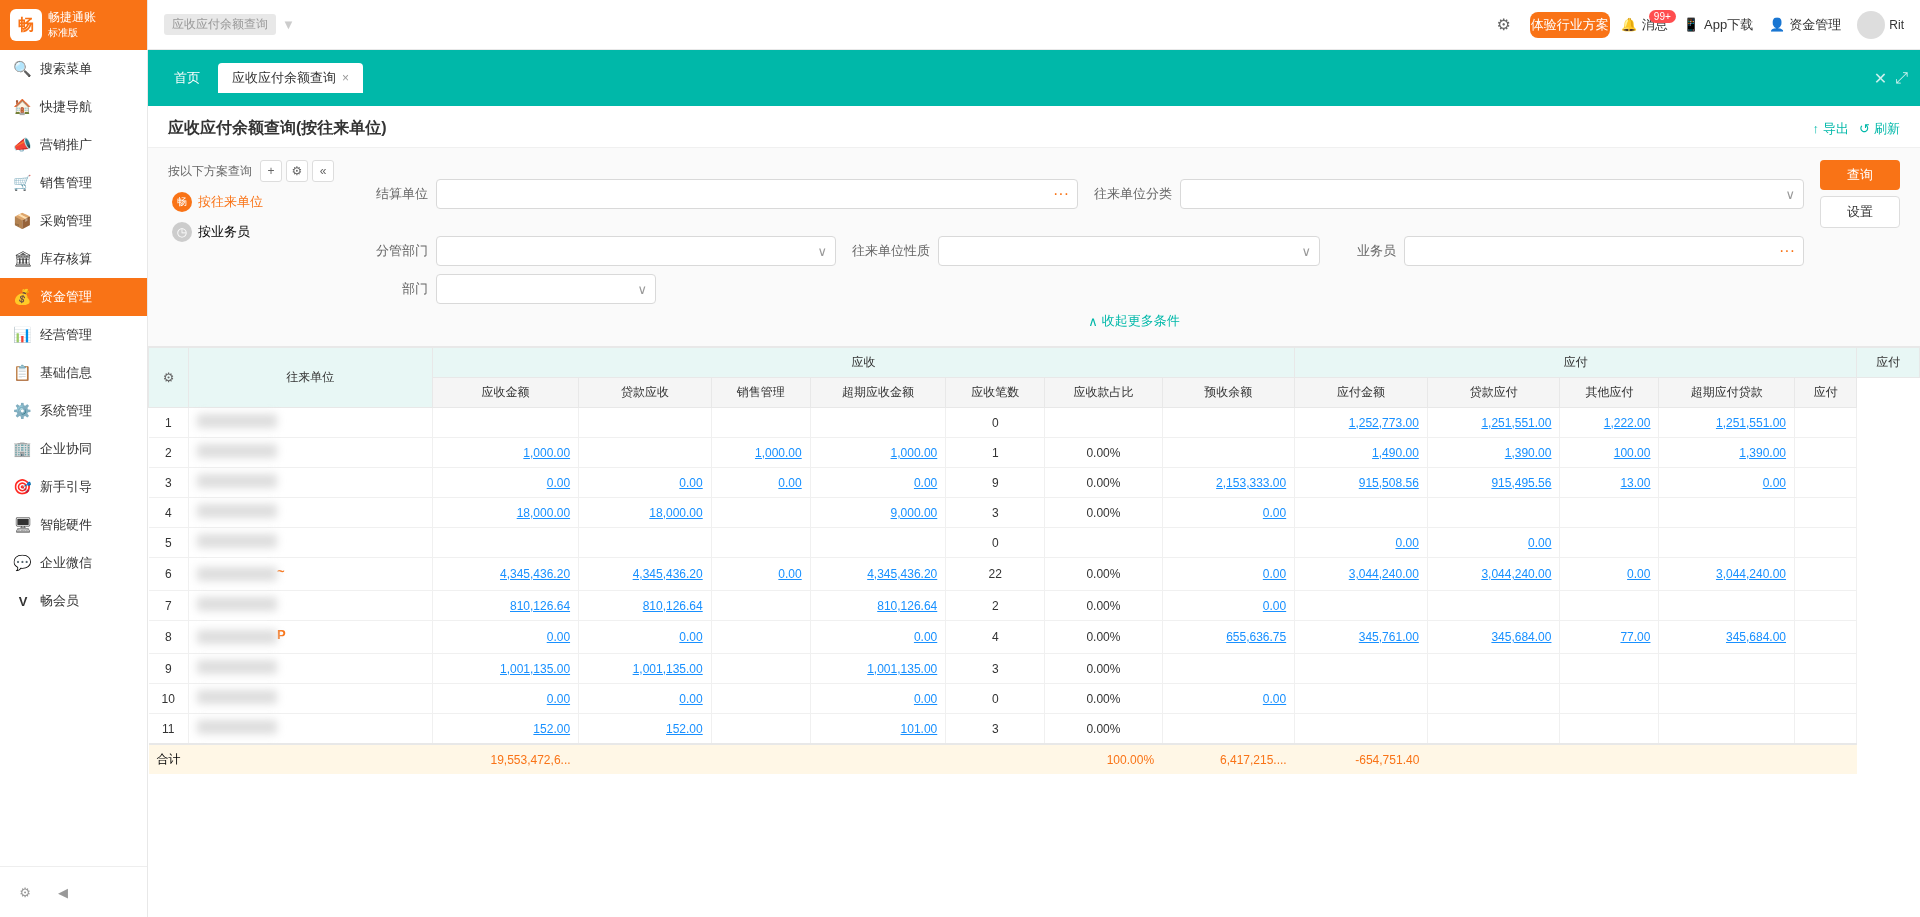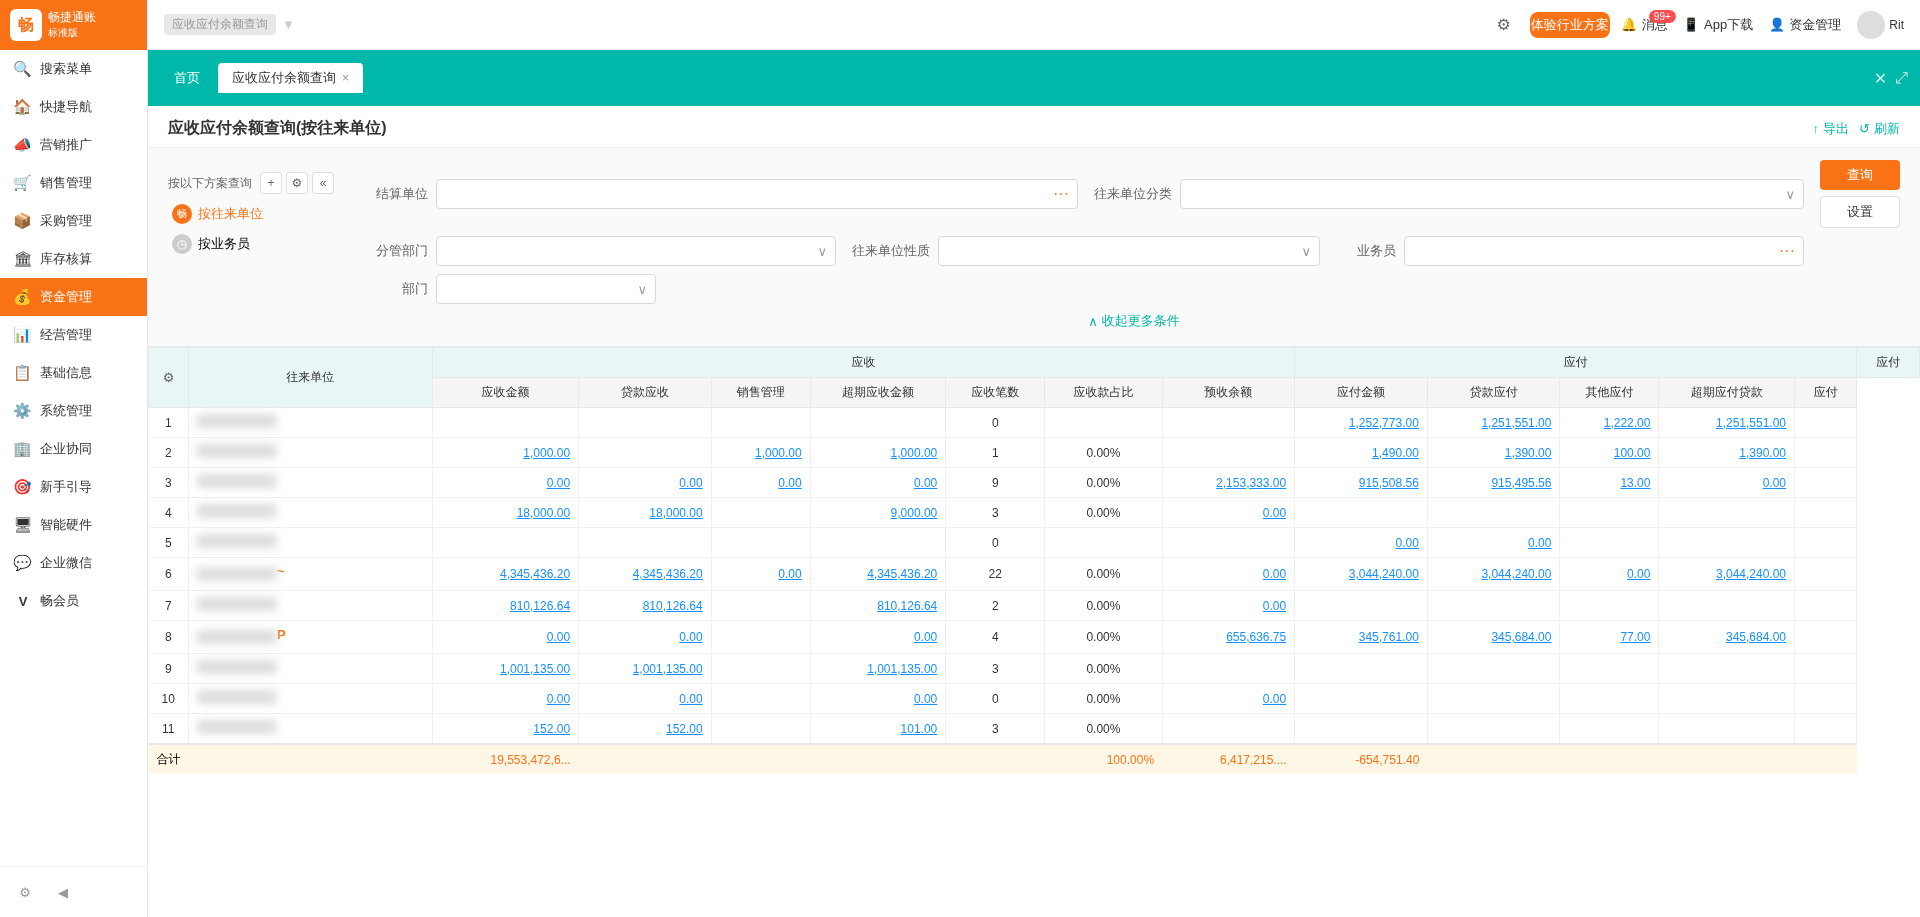--- a/index.html
+++ b/index.html
@@ -46,21 +46,21 @@
     .content { flex: 1; background: #fff; overflow: hidden; display: flex; flex-direction: column; }
 
     
     .page-header { padding: 12px 20px 8px; display: flex; align-items: center; justify-content: space-between; border-bottom: 1px solid #f0f0f0; }
     .page-title { font-size: 16px; font-weight: bold; color: #333; }
     .page-actions { display: flex; gap: 10px; }
     .action-btn { display: flex; align-items: center; gap: 4px; cursor: pointer; color: #00b8a9; font-size: 13px; }
 
     
     .filter-area { padding: 12px 20px; background: #fafafa; border-bottom: 1px solid #e8e8e8; }
-    .filter-scheme { display: flex; align-items: center; gap: 8px; margin-bottom: 10px; margin-top: 12px; }
+    .filter-scheme { display: flex; align-items: center; gap: 8px; margin-bottom: 10px; }
     .filter-scheme-label { color: #666; font-size: 12px; }
     .filter-scheme-btns { display: flex; gap: 4px; }
     .filter-scheme-btn { width: 22px; height: 22px; border: 1px solid #ddd; border-radius: 3px; display: flex; align-items: center; justify-content: center; cursor: pointer; color: #666; font-size: 12px; background: #fff; }
     .scheme-options { display: flex; gap: 12px; margin-left: 8px; }
     .scheme-option { display: flex; align-items: center; gap: 6px; cursor: pointer; }
     .scheme-option-icon { width: 20px; height: 20px; border-radius: 50%; background: #f97316; display: flex; align-items: center; justify-content: center; color: #fff; font-size: 10px; }
     .scheme-option-icon.gray { background: #ccc; }
     .scheme-option-label { font-size: 13px; }
     .scheme-option.selected .scheme-option-label { color: #f97316; }
 

